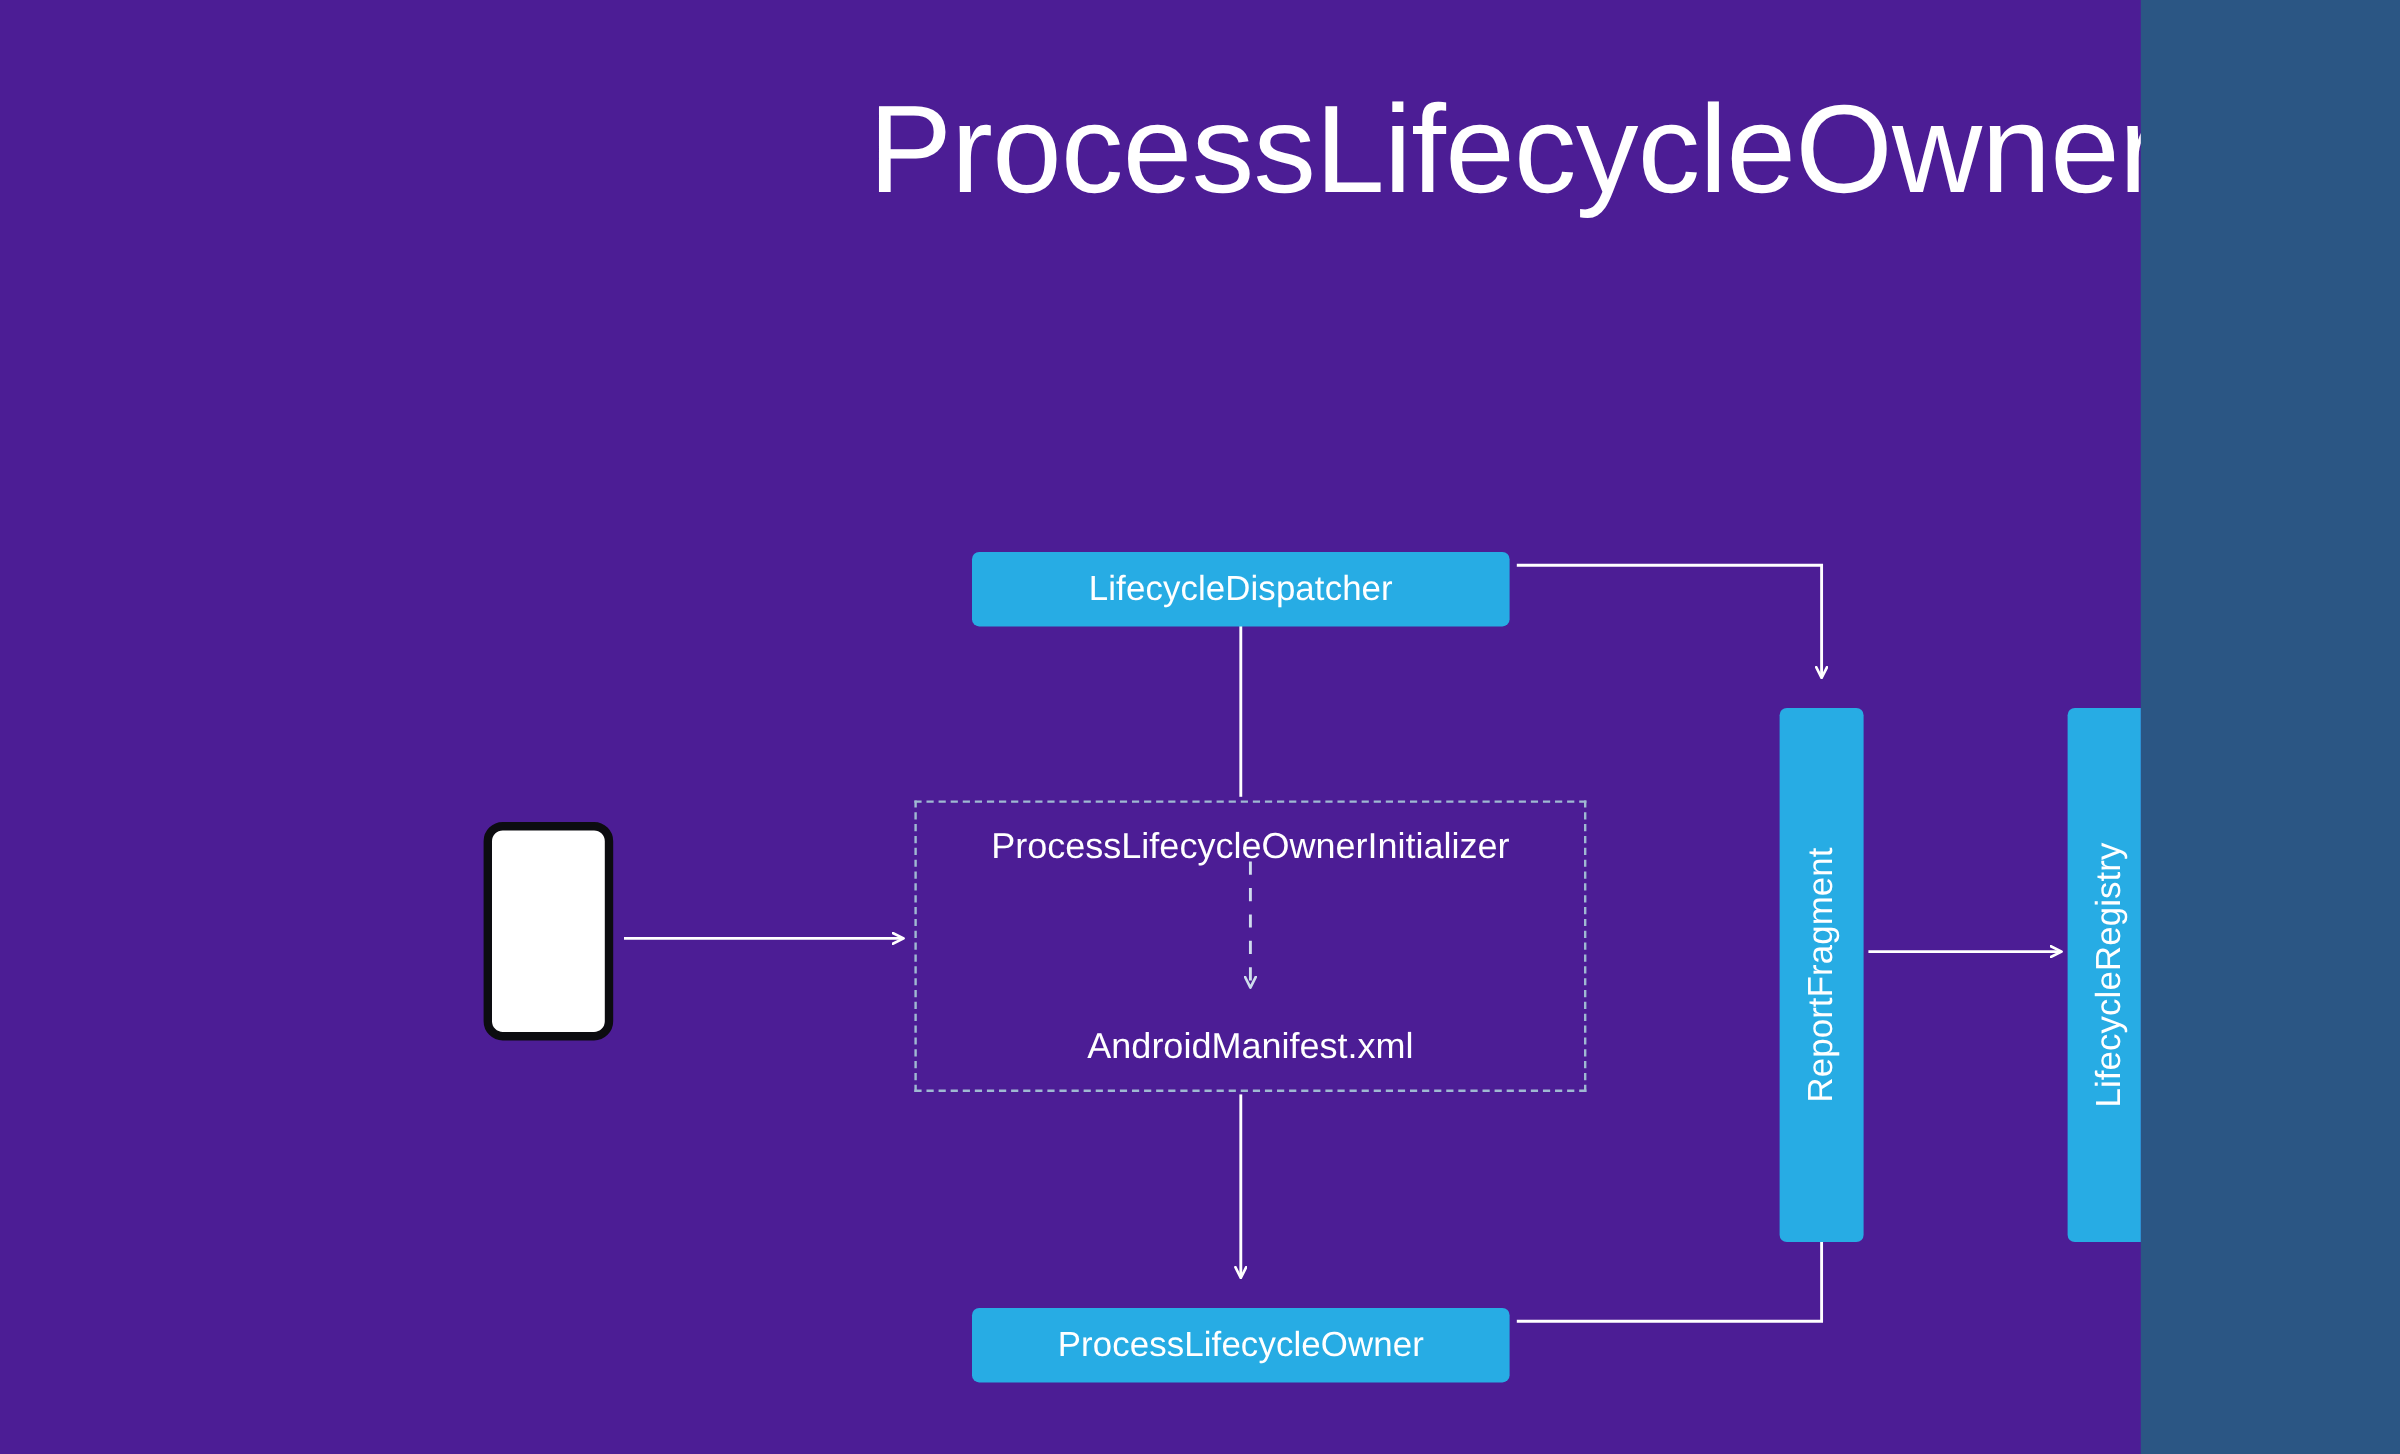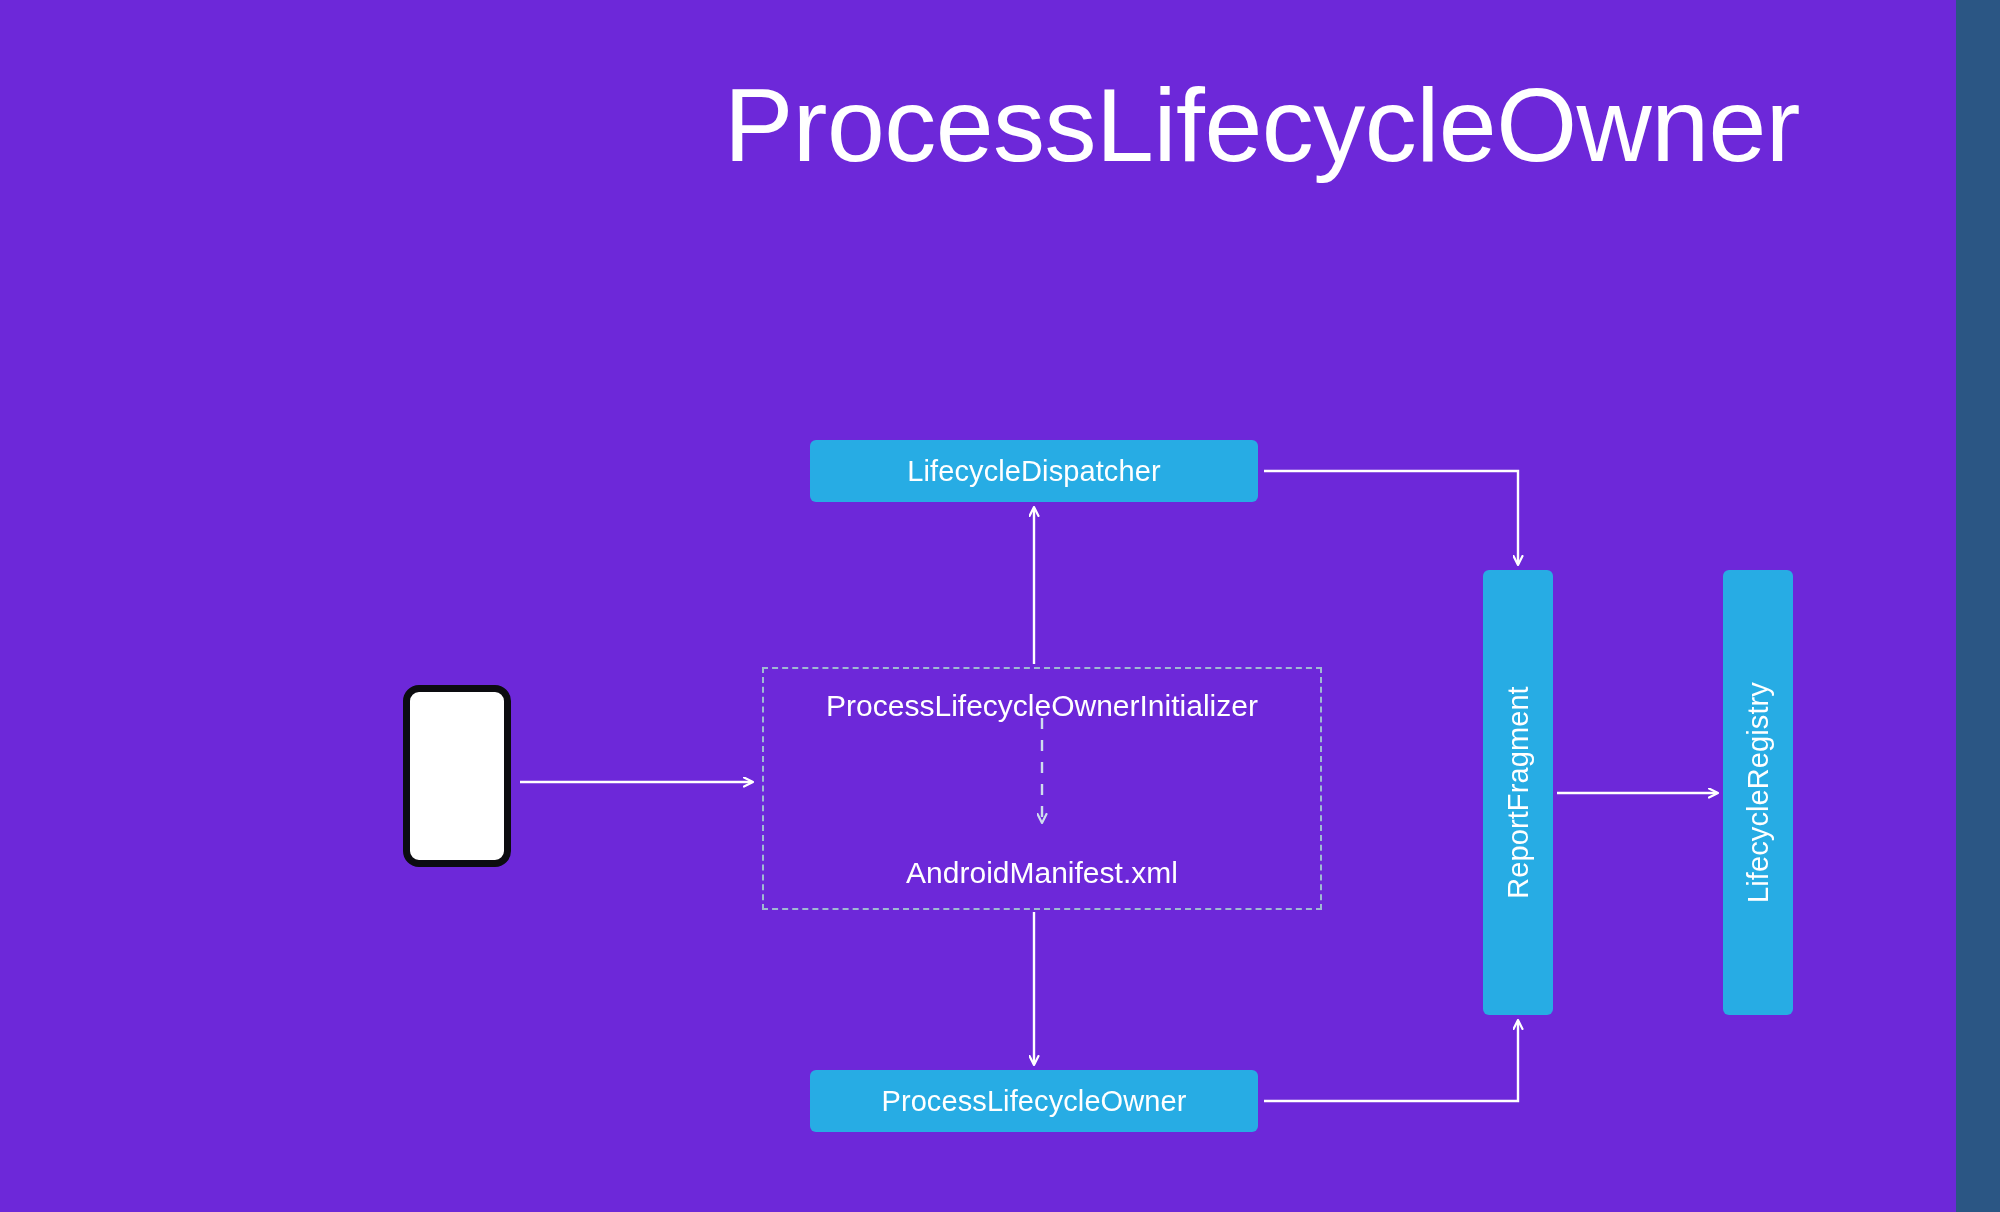--- a/index.html
+++ b/index.html
@@ -5,23 +5,23 @@
   html, body {
     margin: 0;
     padding: 0;
     background: #2b5684;
   }
   body {
     font-family: "Liberation Sans", sans-serif;
   }
   #slide {
     position: relative;
-    width: 1956px;
+    width: 1784px;
     height: 1212px;
-    background: #6d28d9;
+    background: #4c1d95;
     overflow: hidden;
   }
 
   
   .title-block {
     position: absolute;
     left: 0;
     top: 62px;
     width: 1800px;
     text-align: right;
@@ -50,20 +50,21 @@
     background: #27ace4;
     border-radius: 6px;
     color: #ffffff;
     display: flex;
     align-items: center;
     justify-content: center;
     box-sizing: border-box;
     font-size: 29px;
     font-weight: 400;
     letter-spacing: 0.1px;
+    margin-top: 20px;
   }
 
   
   #node-lifecycledispatcher {
     left: 810px;  top: 440px;  width: 448px; height: 62px;
   }
   #node-processlifecycleowner {
     left: 810px;  top: 1070px; width: 448px; height: 62px;
   }
 

